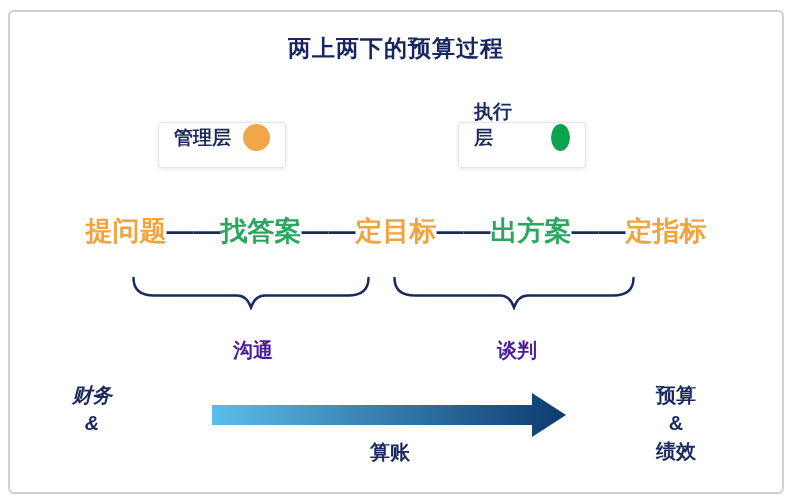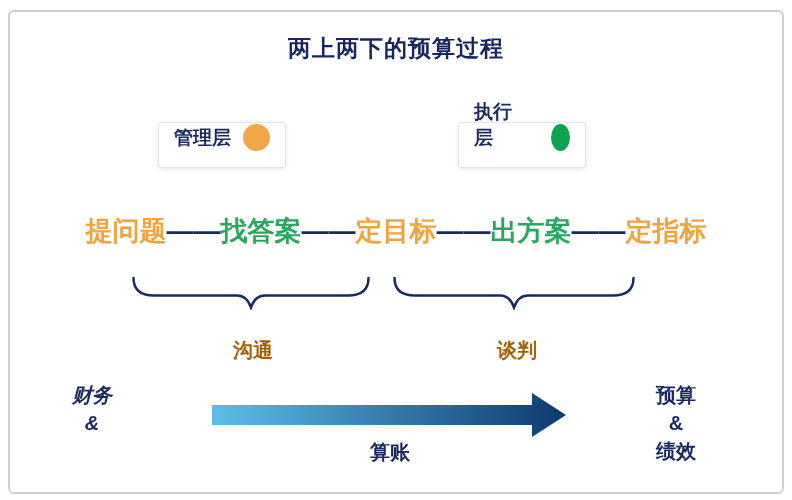--- a/index.html
+++ b/index.html
@@ -29,21 +29,21 @@
           font-size:27px; font-weight:bold; white-space:nowrap; }
   .flow .sep  { color:#1b2a5e; }
   .flow .mgmt-step { color:#f0a43f; }
   .flow .exec-step { color:#2aa65e;font-family:Liberation Mono, monospace; }
 
   .brace { position:absolute; top:276px; }
   .brace.left  { left:132px; }
   .brace.right { left:393px; }
 
   .phase { position:absolute; top:337px; transform:translateX(-50%);
-           font-size:20px; font-weight:bold; color:#a16207;text-align:center; }
+           font-size:20px; font-weight:bold; color:#4c1d95;text-align:center; }
   .phase.comm { left:253px; }
   .phase.nego { left:517px; }
 
   .side-label { position:absolute; top:381px; width:90px; text-align:center;
                 font-size:20px; font-weight:bold; color:#1b2a5e; line-height:28px; }
   .side-label.input  { left:47px;font-style:italic; }
   .side-label.output { left:631px; }
 
   .arrow-svg { position:absolute; left:210px; top:392px; }
 

